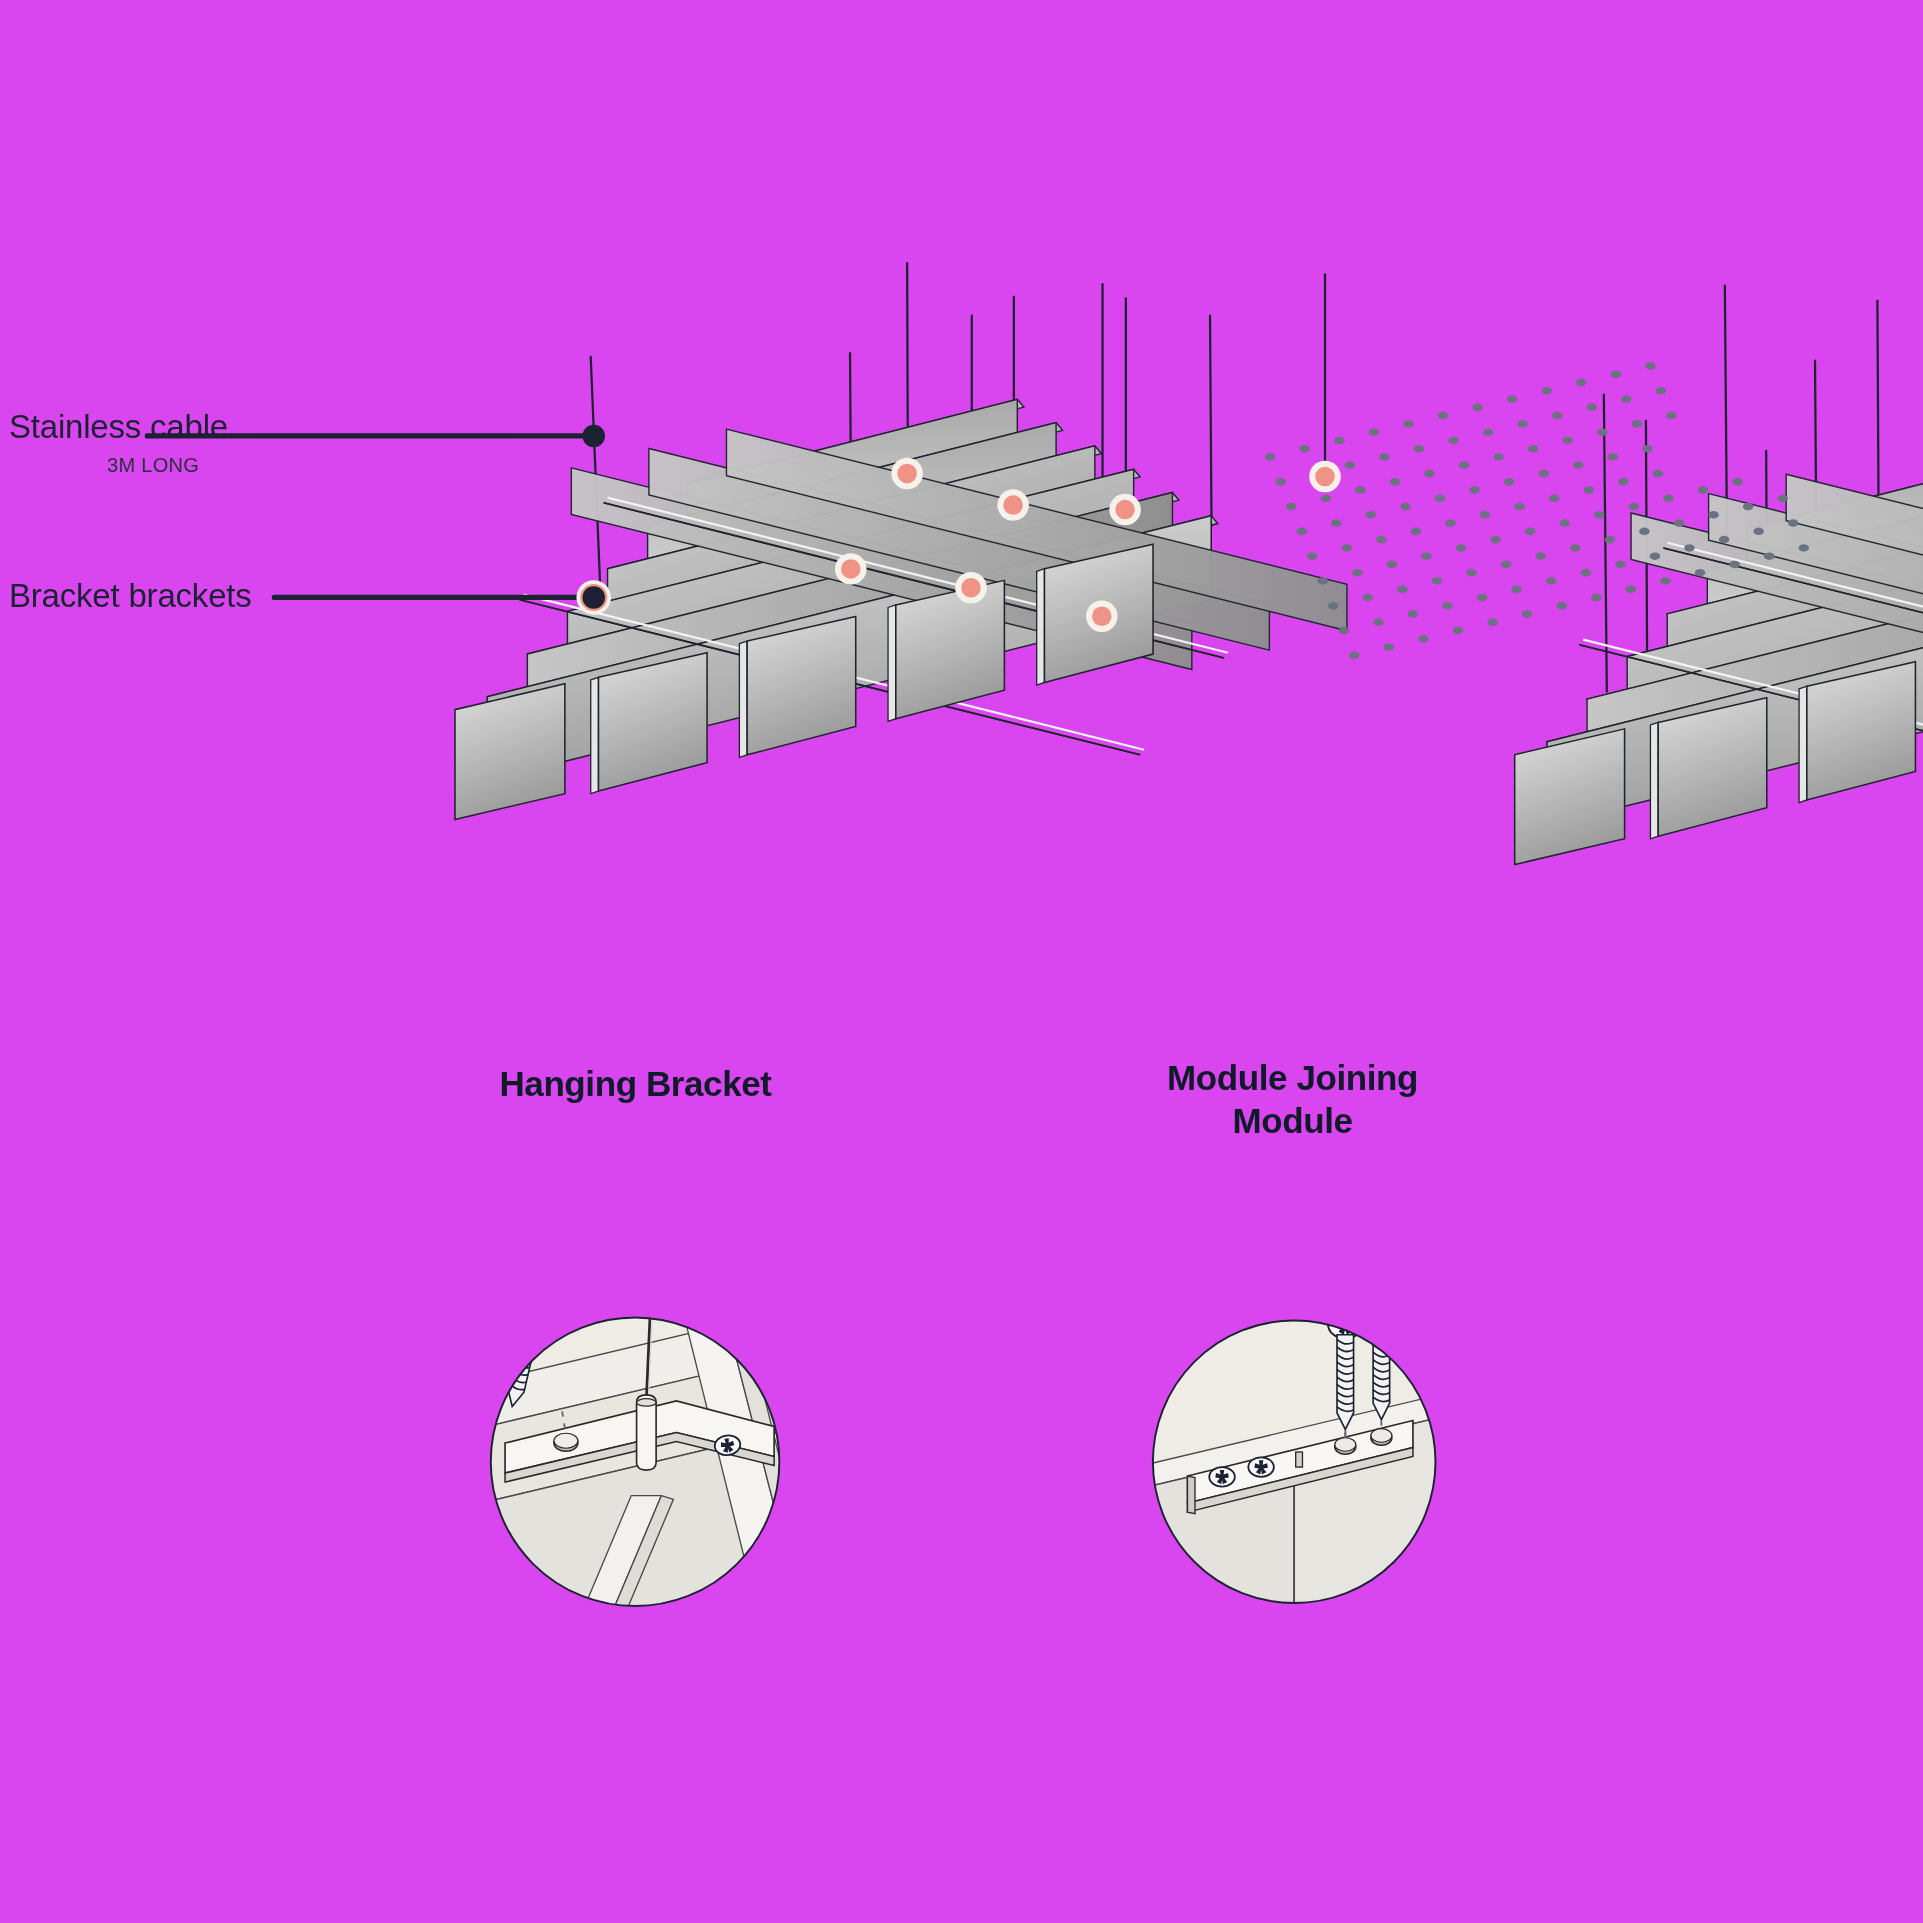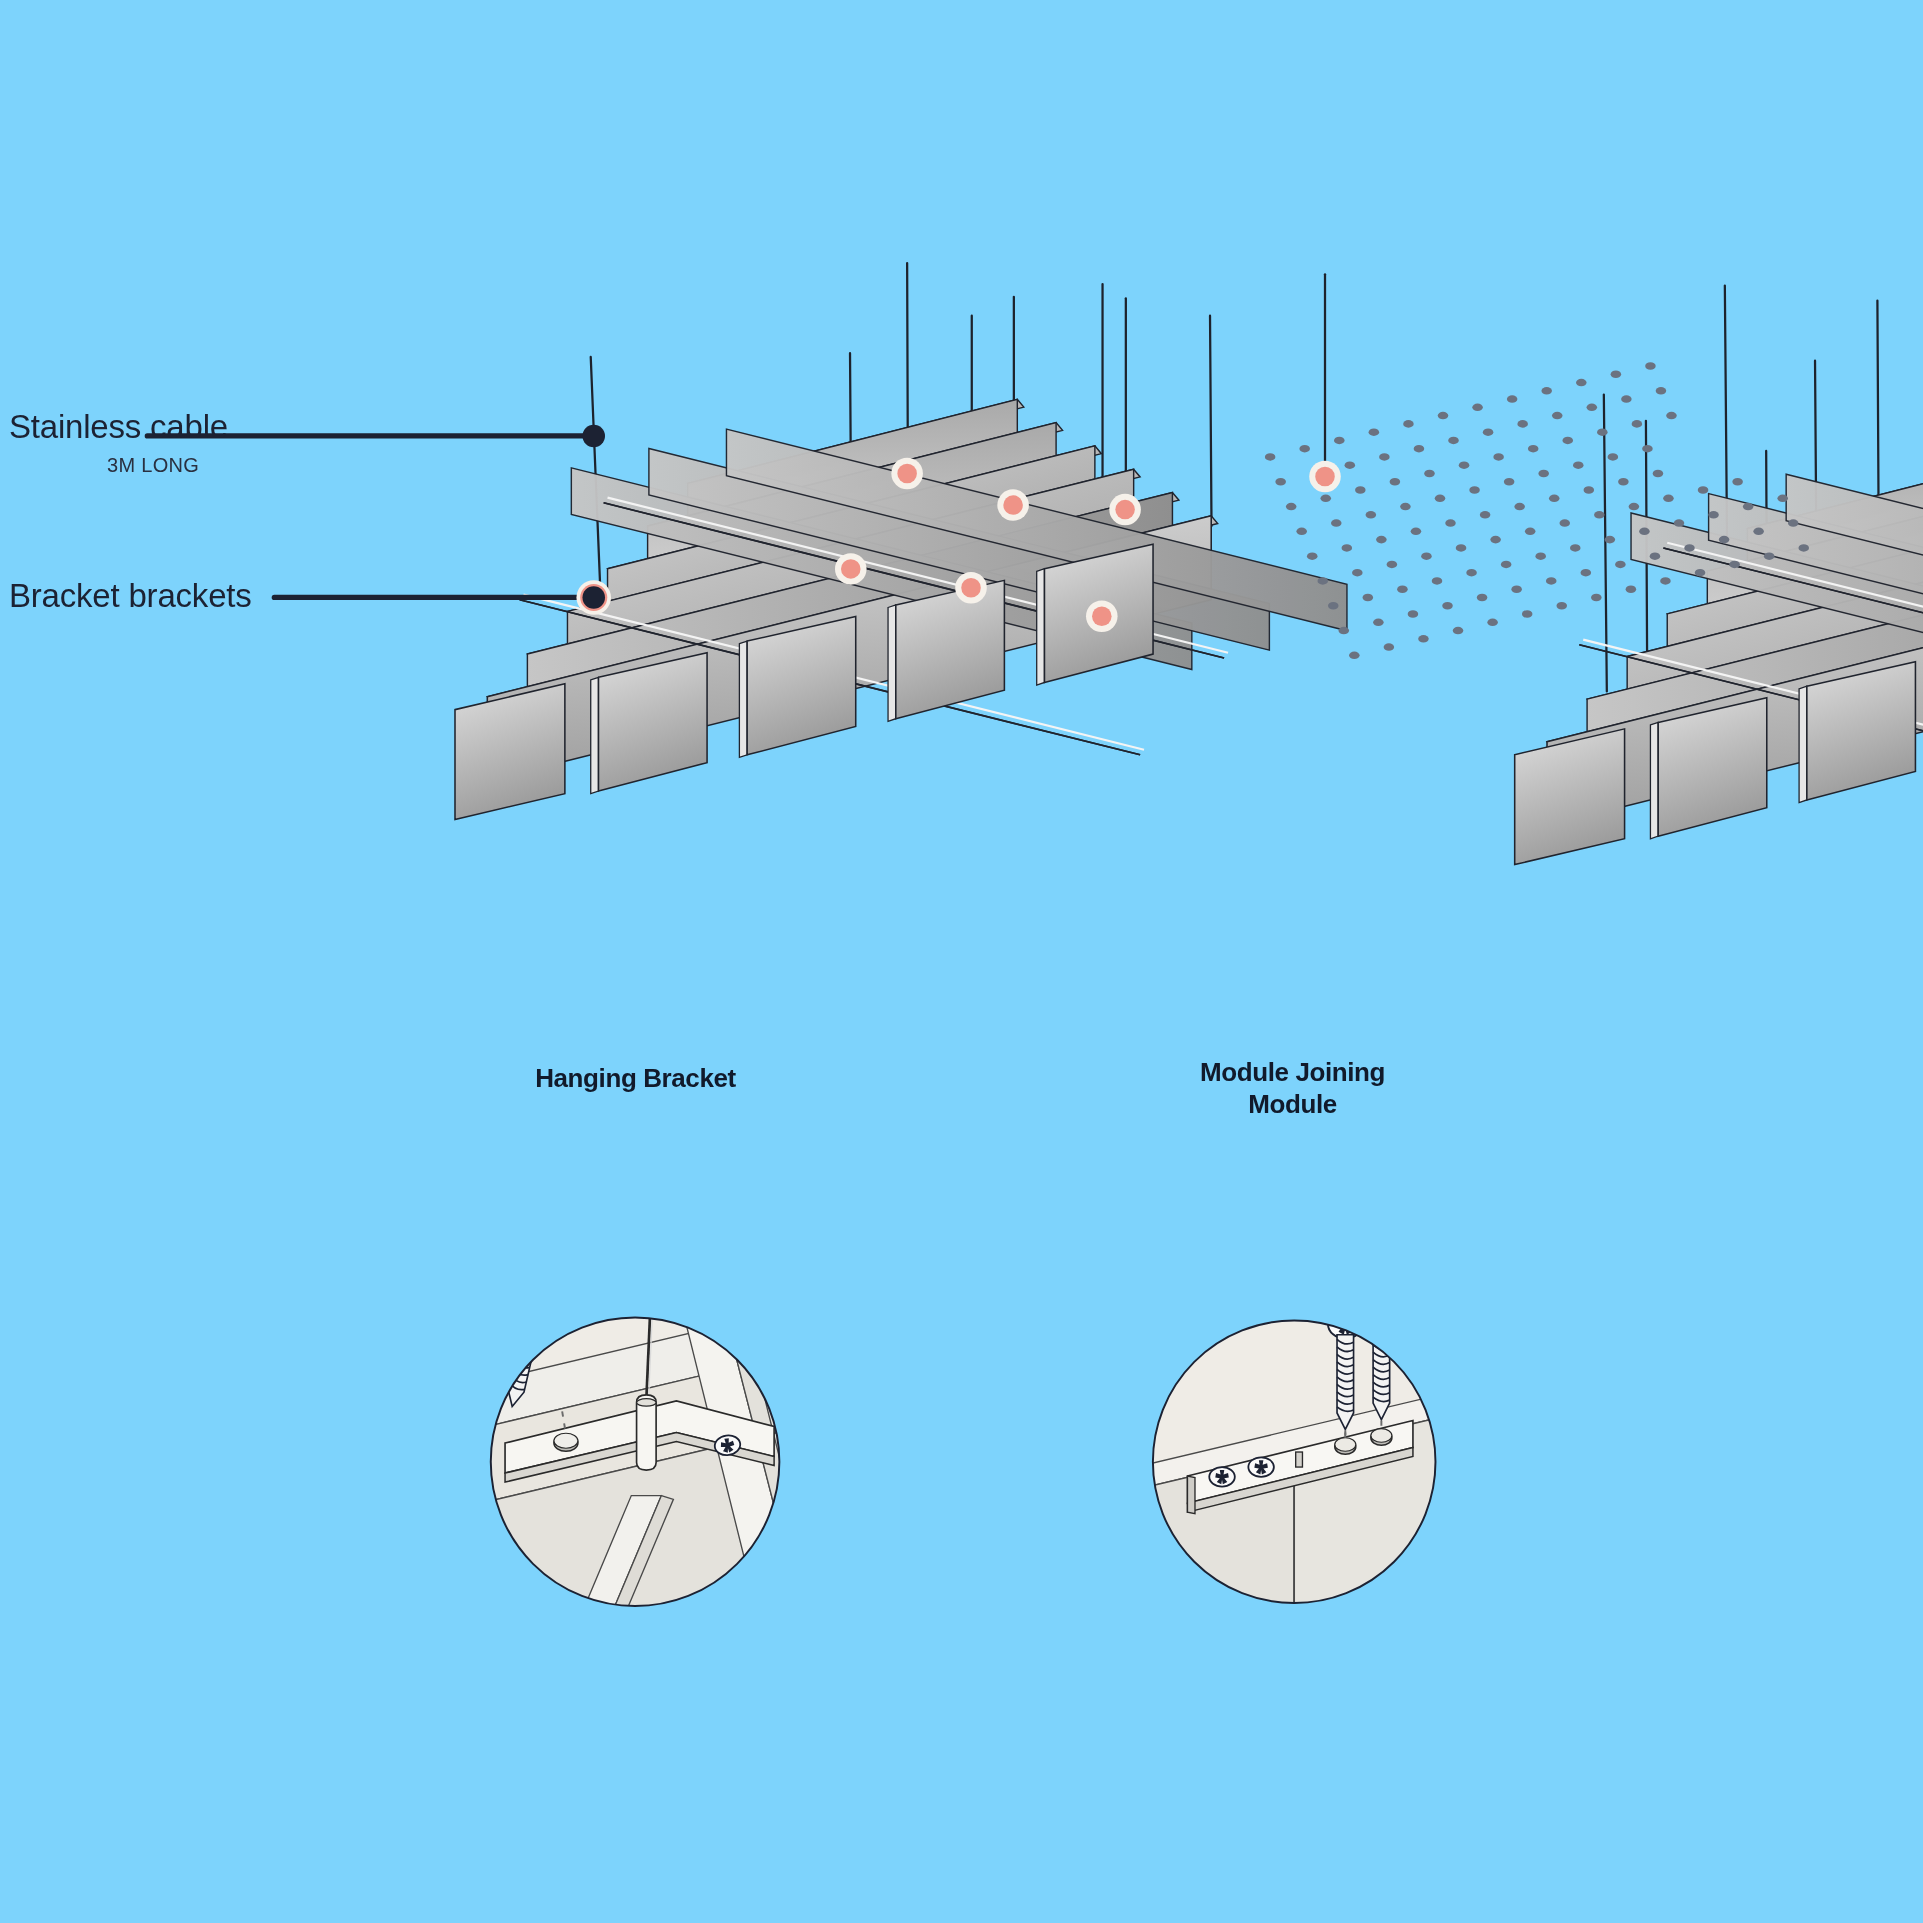--- a/index.html
+++ b/index.html
@@ -6,21 +6,21 @@
   html, body {
     margin: 0; padding: 0;
     width: 1924px; height: 1924px;
     background: #e9e4dd;
     font-family: "Liberation Sans", sans-serif;
     overflow: hidden;
   }
   #stage {
     position: relative;
     width: 1924px; height: 1924px;
-    background: #7dd3fc;
+    background: #d946ef;
   }
   .svg-layer {
     position: absolute; inset: 0;
     width: 1924px; height: 1924px;
   }
   
   .callout {
     position: absolute;
     text-align: left;
     color: #1c2233;
@@ -44,21 +44,21 @@
     white-space: nowrap;
   }
   #callout-cable { left: 9px; top: 410px; }
   #callout-brackets { left: 9px; top: 579px; }
 
   
   .detail-heading {
     position: absolute;
     width: 421px;
     text-align: center;
-    font-size: 26px;
+    font-size: 35px;
     font-weight: 700;
     line-height: 1.22;
     letter-spacing: -0.4px;
     color: #111a2b;
   }
   #heading-left  { left: 425px;  top: 1063px; }
   #heading-right { left: 1082px; top: 1057px; }
   .heading-line { display: block; }
 </style>
 </head>

